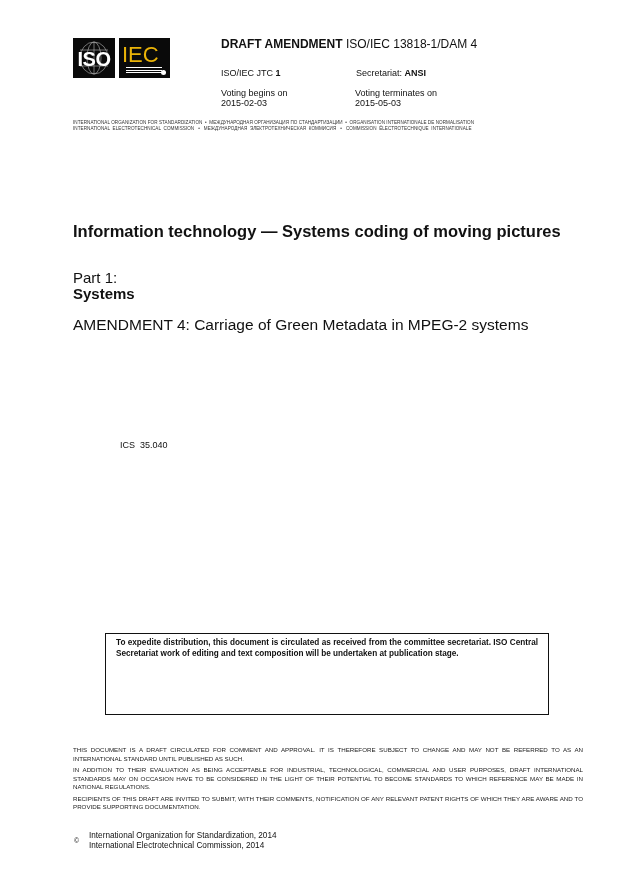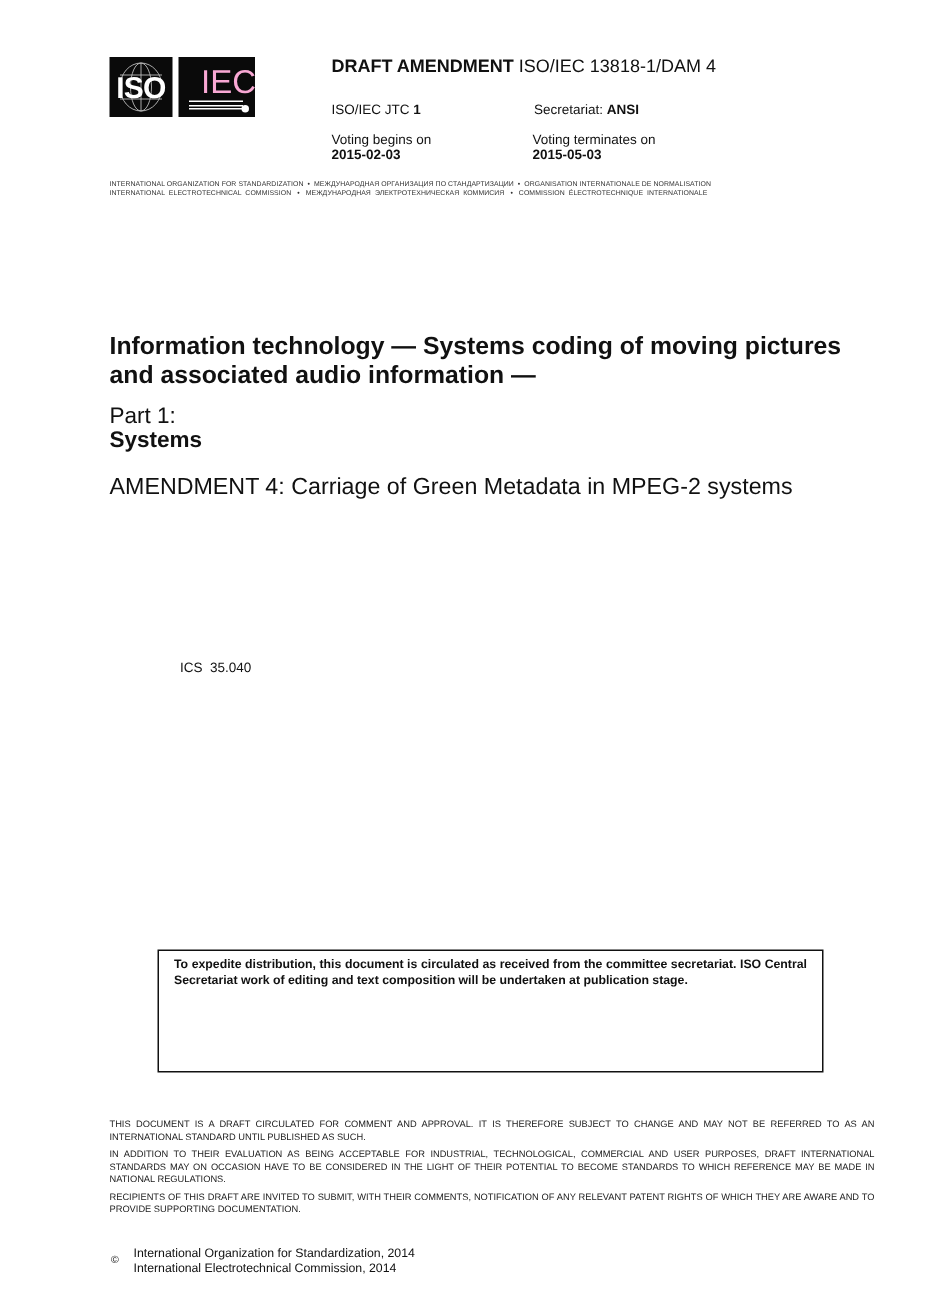--- a/index.html
+++ b/index.html
@@ -3,21 +3,21 @@
 <meta charset="utf-8">
 <style>
   html, body { margin:0; padding:0; background:#ffffff; }
   body { width:620px; height:877px; position:relative; overflow:hidden;
          font-family:"Liberation Sans", sans-serif; color:#111; }
   .abs { position:absolute; }
   .logo-box { position:absolute; background:#0a0a0a; }
   .iso-text { position:absolute; left:0; right:0; top:10px; text-align:center;
               font-family:"Liberation Sans", sans-serif; font-weight:bold; font-size:20px;
               color:#fff; letter-spacing:-0.5px; }
-  .iec-text { position:absolute; left:15px; top:4px; font-size:22px; color:#f9a8d4;
+  .iec-text { position:absolute; left:3px; top:4px; font-size:22px; color:#eab308;
               font-family:"Liberation Sans", sans-serif; letter-spacing:0px; }
   .hdr { font-size:12px; }
   .small { font-size:9px; }
   .tiny { font-size:4.6px; letter-spacing:0.05px; white-space:nowrap; color:#333; }
   .title { font-size:16.5px; font-weight:bold; line-height:19px; }
   .fr { font-size:9px; font-style:italic; }
   .notice { border:1.2px solid #111; font-size:8.2px; font-weight:bold; line-height:10.5px;
             text-align:justify; padding:4px 10px 4px 10px; box-sizing:border-box; }
   .notice p { margin:0 0 4px 0; }
   .disc { font-size:6.2px; line-height:8.5px; text-align:justify; color:#222; }
@@ -50,36 +50,35 @@
   <span style="font-weight:bold;">DRAFT AMENDMENT</span>
   <span>ISO/IEC 13818-1/DAM 4</span>
 </div>
 
 <div class="abs small" style="left:221px; top:68px; white-space:pre;"><span>ISO/IEC JTC </span><b>1</b></div>
 
 <div class="abs small" style="left:356px; top:68px; white-space:pre;"><span>Secretariat: </span><b>ANSI</b></div>
 
 <div class="abs small" style="left:221px; top:88px; line-height:10px;">
   <div>Voting begins on</div>
-  <div style="font-weight:bold;">2015-02-03</div>
+  <div style="font-weight:normal;">2015-02-03</div>
 </div>
 
 <div class="abs small" style="left:355px; top:88px; line-height:10px;">
   <div>Voting terminates on</div>
-  <div style="font-weight:bold;">2015-05-03</div>
+  <div style="font-weight:normal;">2015-05-03</div>
 </div>
 
 <div class="abs tiny" style="left:73px; top:120px; width:510px; line-height:6px;">
   <div style="white-space:pre;">INTERNATIONAL ORGANIZATION FOR STANDARDIZATION  •  МЕЖДУНАРОДНАЯ ОРГАНИЗАЦИЯ ПО СТАНДАРТИЗАЦИИ  •  ORGANISATION INTERNATIONALE DE NORMALISATION</div>
   <div style="white-space:pre;">INTERNATIONAL  ELECTROTECHNICAL  COMMISSION   •   МЕЖДУНАРОДНАЯ  ЭЛЕКТРОТЕХНИЧЕСКАЯ  КОММИСИЯ   •   COMMISSION  ÉLECTROTECHNIQUE  INTERNATIONALE</div>
 </div>
 
 <div class="abs title" style="left:73px; top:222px; width:520px;">
   <div>Information technology — Systems coding of moving pictures</div>
-  <div>and associated audio information —</div>
 </div>
 
 <div class="abs" style="left:73px; top:270px; font-size:15px; line-height:16px;">
   <div>Part 1:</div>
   <div style="font-weight:bold;">Systems</div>
 </div>
 
 <div class="abs" style="left:73px; top:316px; font-size:15.5px; white-space:nowrap;">AMENDMENT 4: Carriage of Green Metadata in MPEG-2 systems</div>
 
 <div class="abs fr" style="left:73px; top:359px; line-height:19px;">

